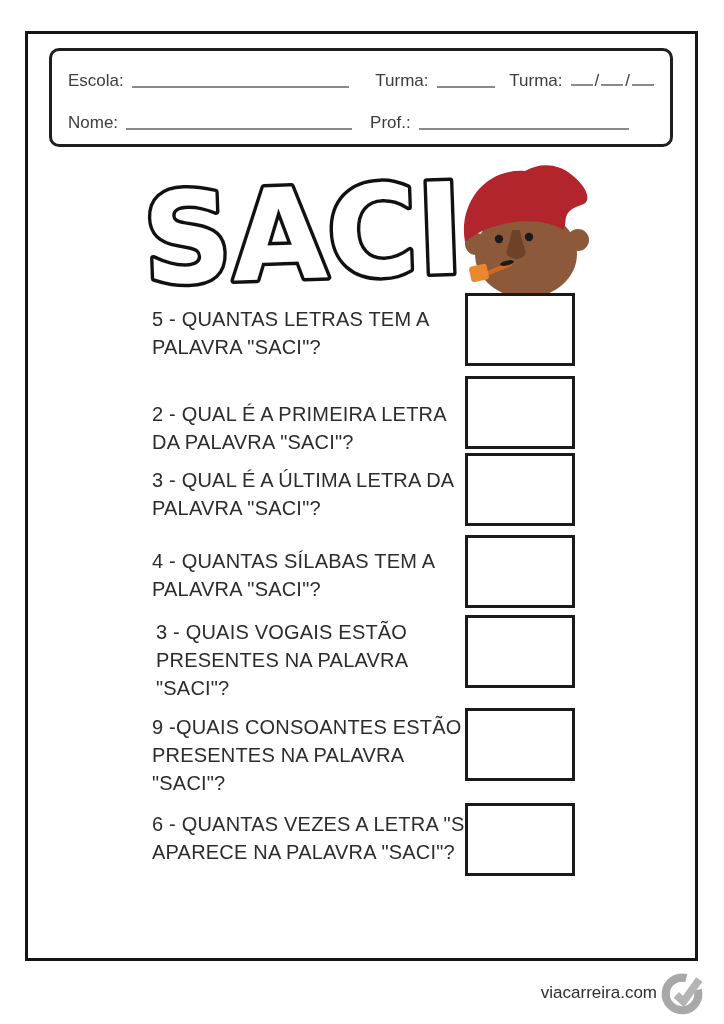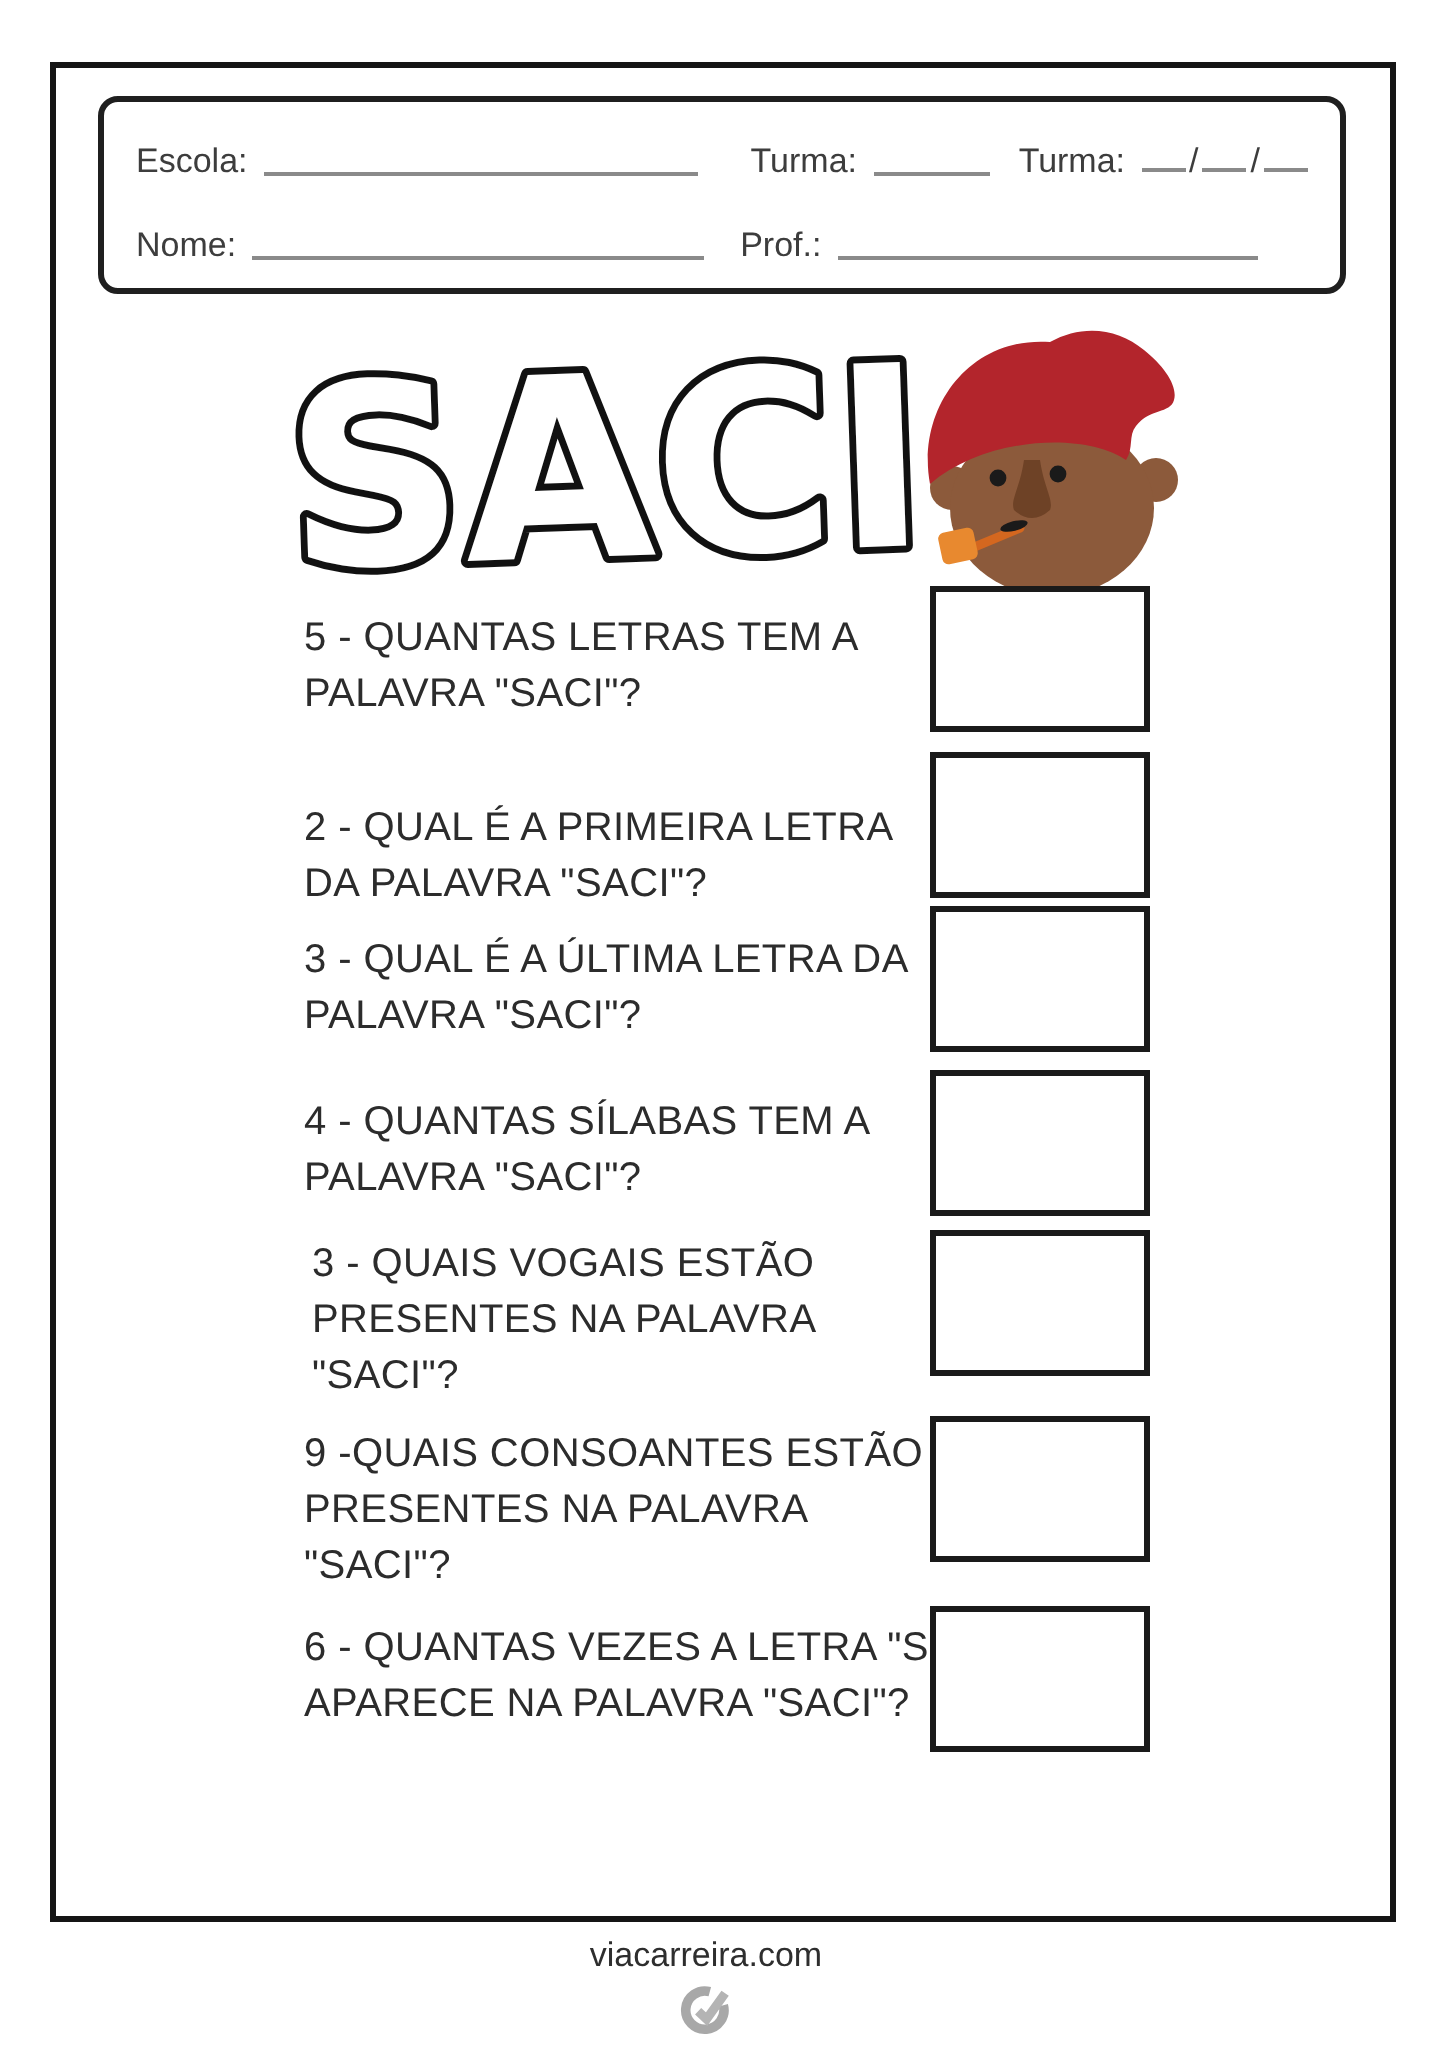--- a/index.html
+++ b/index.html
@@ -93,21 +93,20 @@
     width: 724px;
     height: 50px;
     box-sizing: border-box;
     padding-right: 18px;
     display: flex;
     justify-content: flex-end;
     align-items: center;
     gap: 3px;
     font-size: 17px;
     color: #2e2e2e;
-    flex-direction: column;
   }
 </style>
 </head>
 <body>
 
 <div class="page">
   <div class="outer-border">
 
     <div class="header-box">
       <div class="form-row">

